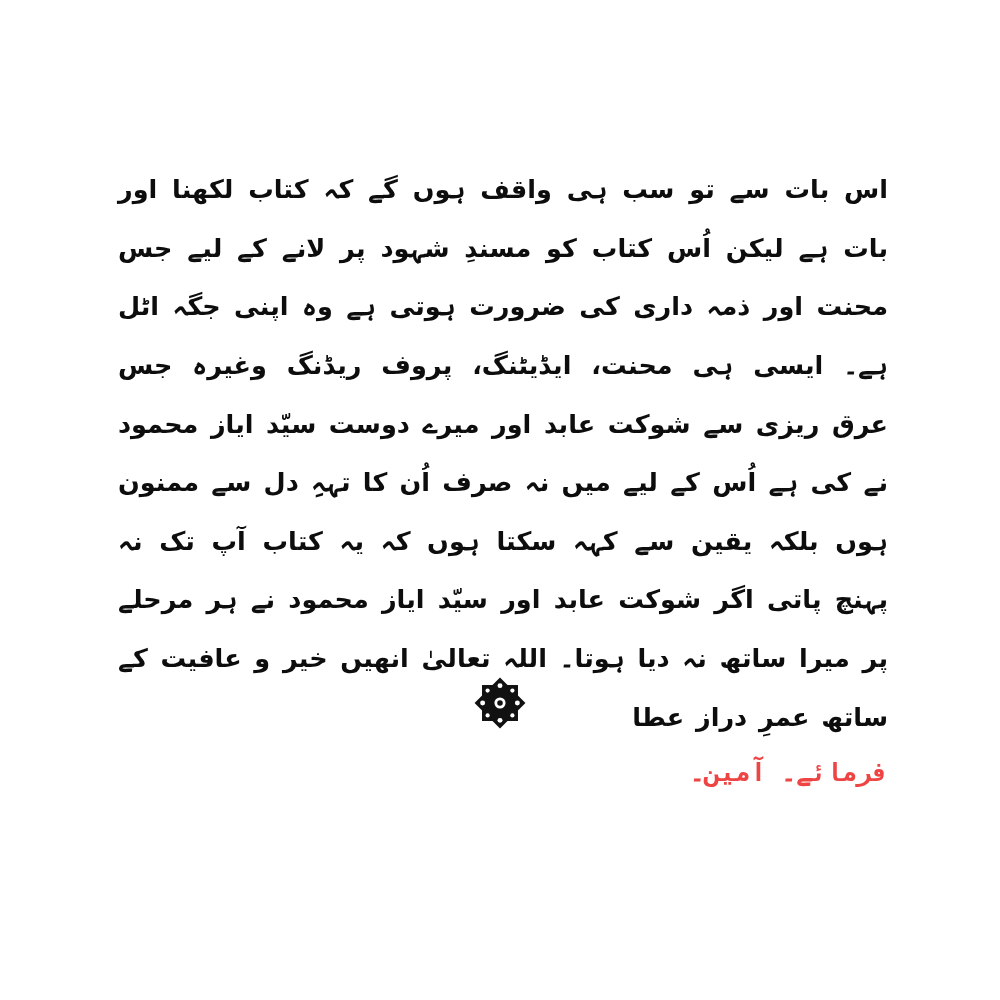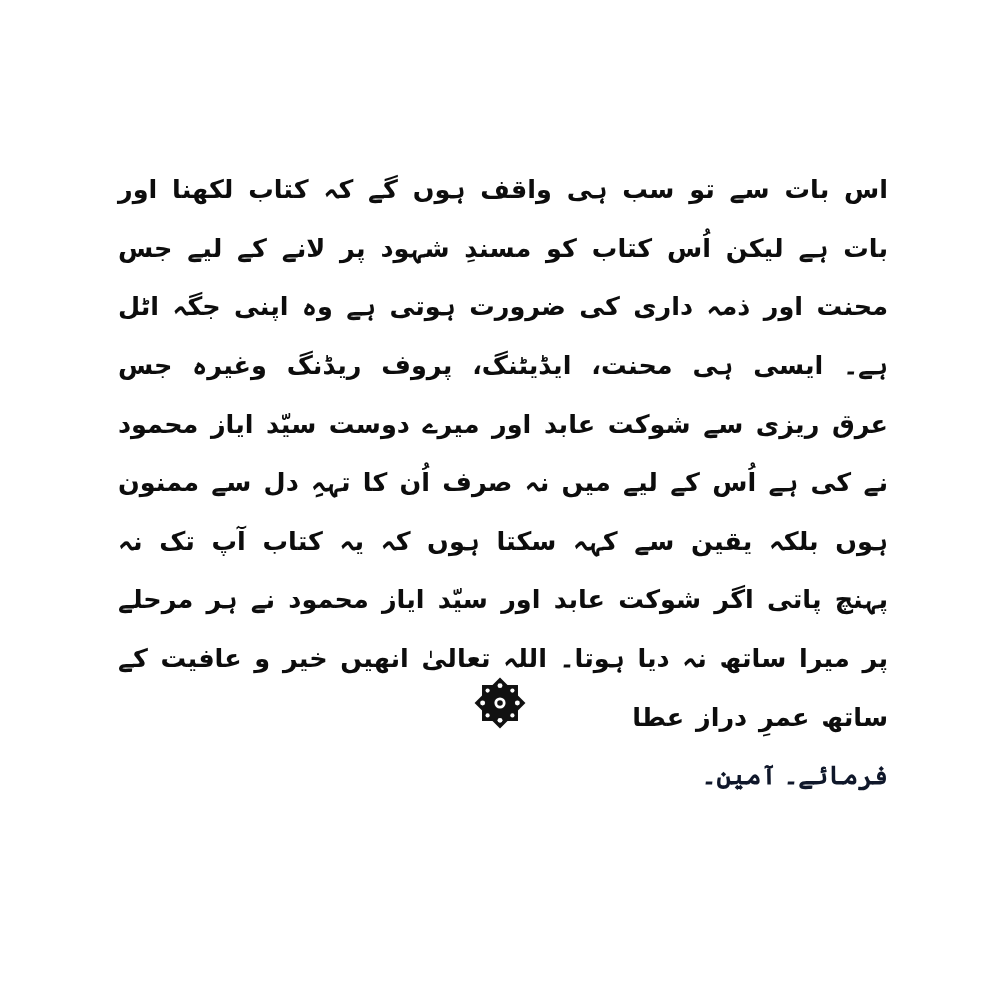--- a/index.html
+++ b/index.html
@@ -36,25 +36,25 @@
     font-family: "DejaVu Sans", sans-serif;
     font-size: 25.5px;
     line-height: 2.3;
     font-weight: 600;
     letter-spacing: 0px;
     word-spacing: 3px;
     color: #0d0d0d;
     margin: 0;
   }
   .closing-line {
-    font-family: Liberation Sans, sans-serif;
+    font-family: Liberation Mono, monospace;
     font-size: 25.5px;
     line-height: 2.3;
     font-weight: 600;
-    color: #0f172a;
+    color: #ef4444;
     margin: 0;
     text-align: right;
     direction: rtl;
   }
   .ornament-wrap {
     position: absolute;
     top: 672px;
     left: 0;
     width: 1000px;
     display: flex;

